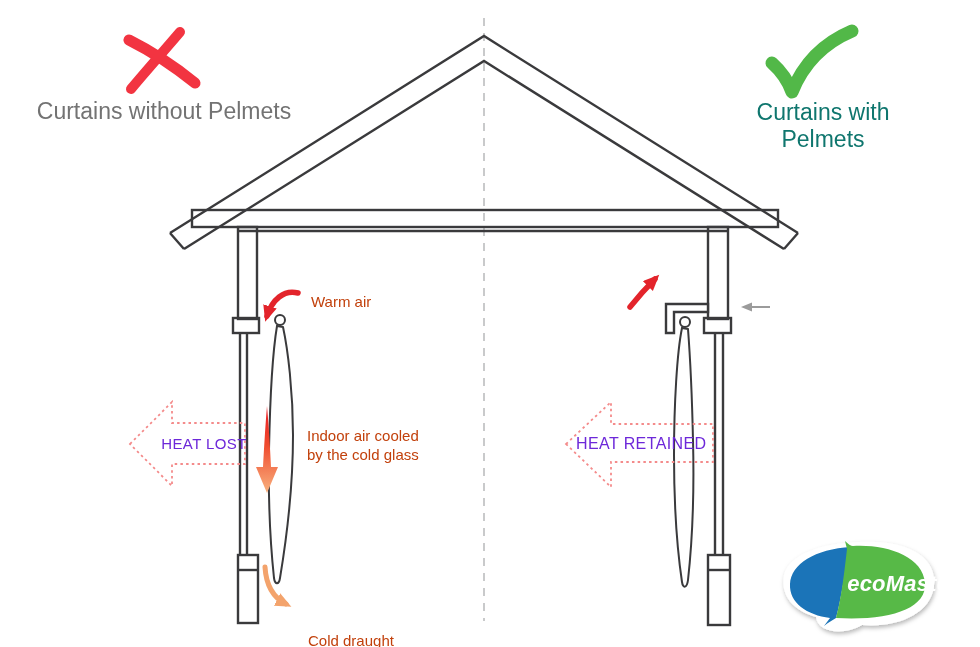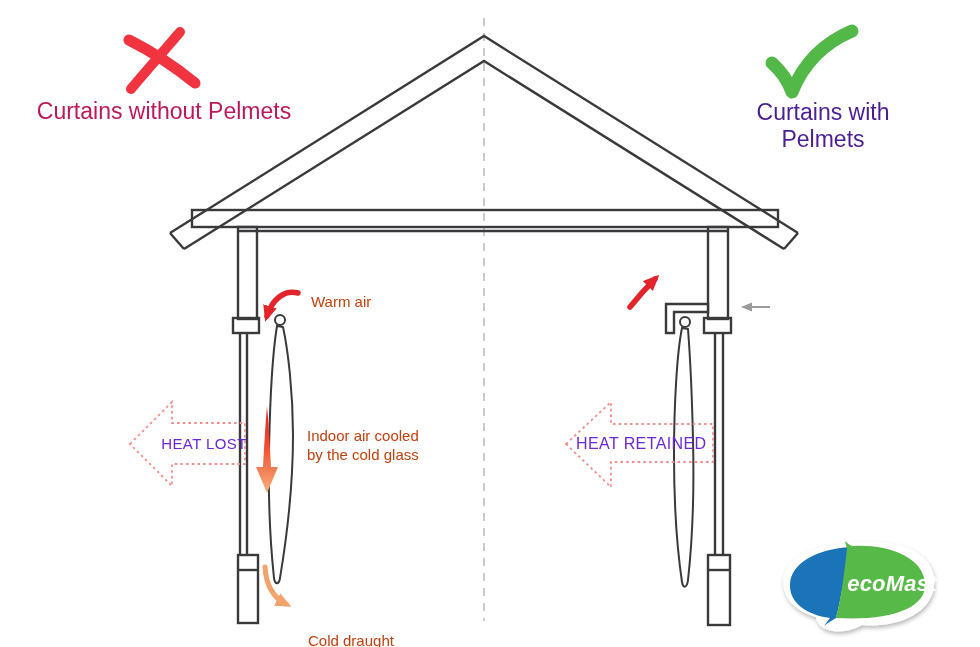--- a/index.html
+++ b/index.html
@@ -3,22 +3,22 @@
 <meta charset="utf-8">
 <style>
   html,body{margin:0;padding:0;background:#fff;}
   #stage{
     position:relative;width:980px;height:647px;background:#ffffff;overflow:hidden;
     font-family:"Liberation Sans",sans-serif;color:#58595b;
   }
   #stage svg{position:absolute;left:0;top:0;}
   .txt{position:absolute;}
   .hdr{font-size:23px;text-align:center;}
-  .hdr.red{color:#be185d;}
-  .hdr.green{color:#4c1d95;}
+  .hdr.red{color:#737373;}
+  .hdr.green{color:#0f766e;}
   .lbl{font-size:15px;color:#c2410c;line-height:1.25;}
   .heatword{font-size:15px;color:#6d28d9;letter-spacing:.4px;text-align:center;white-space:nowrap;}
   .note{font-size:14.5px;line-height:1.32;color:#58595b;}
   .logotext{
     font-size:22px;font-weight:bold;font-style:italic;color:#ffffff;
     text-align:center;letter-spacing:.2px;white-space:nowrap;padding-left:48px;
   }
   .logotext sup{font-size:9px;font-style:normal;}
 </style>
 </head>

